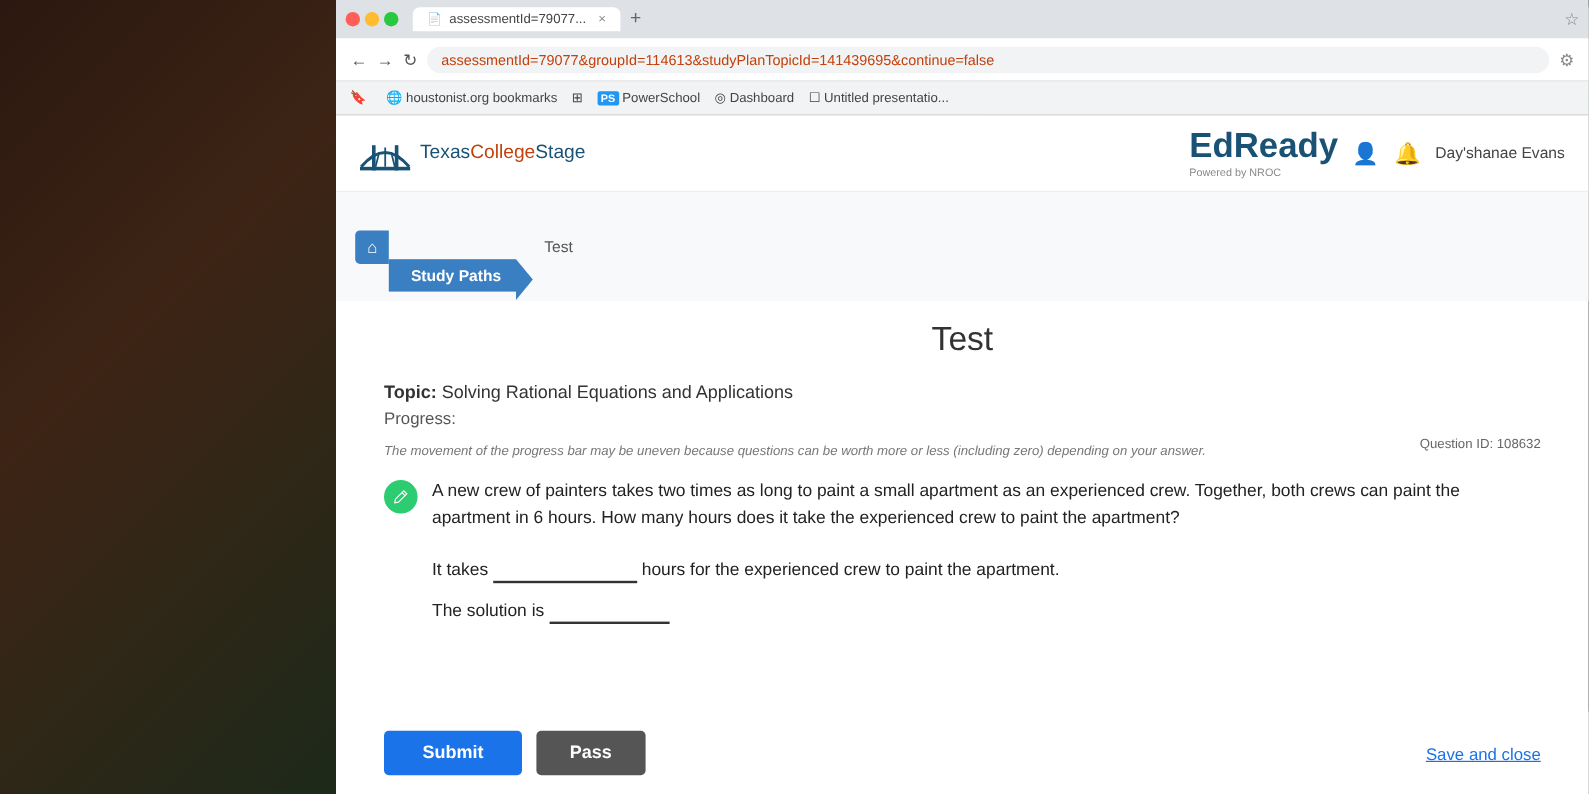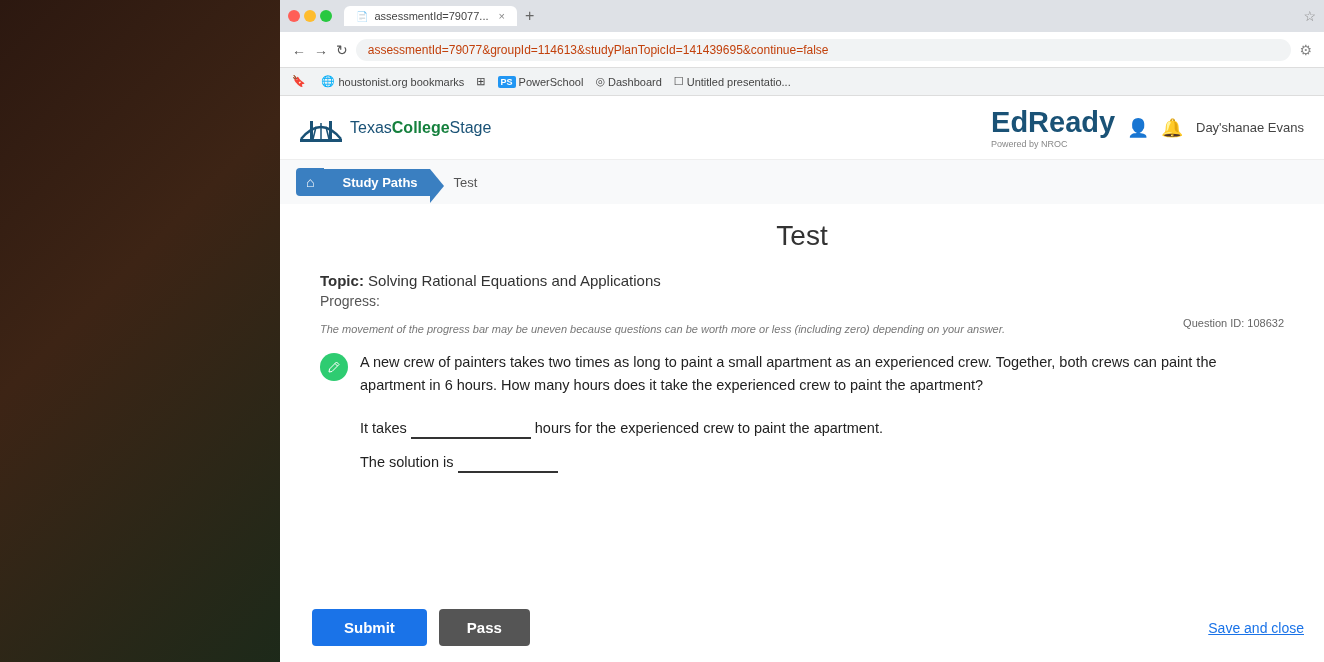--- a/index.html
+++ b/index.html
@@ -151,20 +151,21 @@
     .breadcrumb-item {
       display: flex;
       align-items: center;
       background: #3a7fc1;
       color: #fff;
       padding: 6px 12px 6px 18px;
       font-size: 13px;
       font-weight: bold;
       position: relative;
       cursor: pointer;
+      margin-top: 48px;
     }
 
     .breadcrumb-item::after {
       content: '';
       position: absolute;
       right: -14px;
       top: 0;
       border-left: 14px solid #3a7fc1;
       border-top: 17px solid transparent;
       border-bottom: 17px solid transparent;
@@ -313,24 +314,24 @@
       padding: 2px 4px;
       outline: none;
       background: transparent;
     }
 
     
     .footer-area {
       display: flex;
       align-items: center;
       justify-content: space-between;
-      padding: 16px 20px;
+      padding: 16px 40px;
       position: absolute;
       bottom: 0;
-      left: 12px;
+      left: 0;
       right: 0;
       background: #fff;
     }
 
     .footer-left {
       display: flex;
       gap: 12px;
     }
 
     .btn-submit {
@@ -426,21 +427,21 @@
       <svg width="42" height="34" viewBox="0 0 42 34">
         <rect x="0" y="28" width="42" height="3" fill="#1a5276"></rect>
         <rect x="10" y="10" width="3" height="21" fill="#1a5276"></rect>
         <rect x="29" y="10" width="3" height="21" fill="#1a5276"></rect>
         <path d="M1 28 Q21 4 41 28" stroke="#1a5276" stroke-width="2.5" fill="none"></path>
         <line x1="13" y1="28" x2="16" y2="16" stroke="#1a5276" stroke-width="1.5"></line>
         <line x1="21" y1="28" x2="21" y2="12" stroke="#1a5276" stroke-width="1.5"></line>
         <line x1="29" y1="28" x2="26" y2="16" stroke="#1a5276" stroke-width="1.5"></line>
       </svg>
       <div>
-        <span style="font-size:16px;color:#1a5276;">Texas</span><span style="font-size:16px;color:#15803d;font-weight:bold;">College</span><span style="font-size:16px;color:#1a5276;">Stage</span>
+        <span style="font-size:16px;color:#1a5276;">Texas</span><span style="font-size:16px;color:#c2410c;font-weight:normal;">College</span><span style="font-size:16px;color:#1a5276;">Stage</span>
       </div>
     </div>
 
     <div class="edready-area">
       <div>
         <div style="font-size:29px;font-weight:bold;color:#1a5276;">EdReady</div>
         <div style="font-size:9px;color:#888;">Powered by NROC</div>
       </div>
       <span style="font-size:18px;color:#1a5276;">👤</span>
       <span style="font-size:18px;color:#555;cursor:pointer;">🔔</span>

